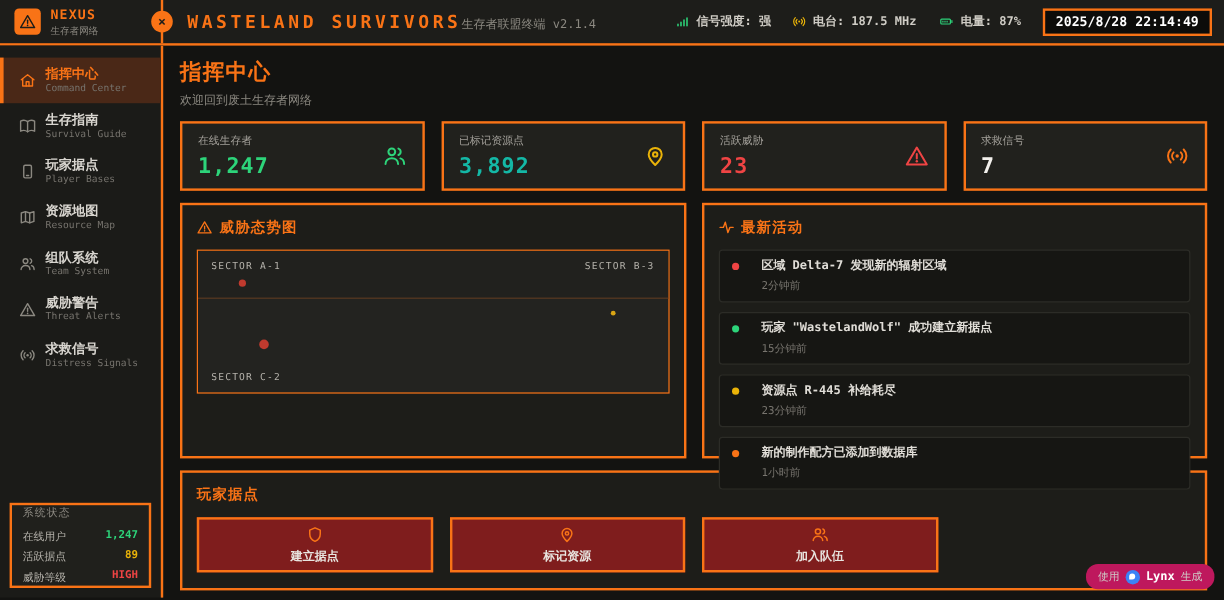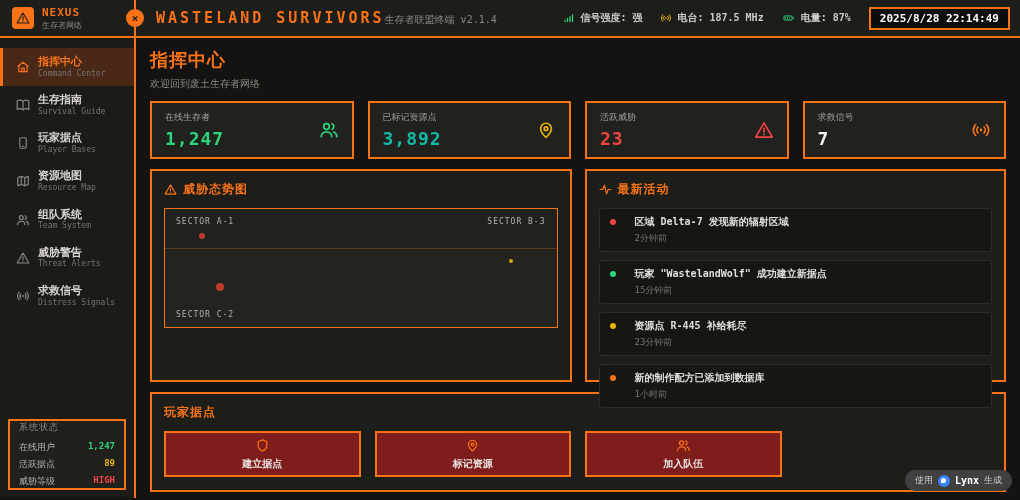--- a/index.html
+++ b/index.html
@@ -68,21 +68,21 @@
   .act-item { display:flex; align-items:flex-start; gap:19px; background:#161613; border:1px solid #2c2c27; border-radius:3px; padding:7px 10px 6px; margin-bottom:8px; min-height:36px; }
   .act-dot { width:6px; height:6px; border-radius:50%; margin-top:3px; flex:0 0 auto; }
   .act-text { font-size:10px; font-weight:bold; color:#e0ddd7; line-height:1.2; }
   .act-time { font-size:9px; color:#77746e; margin-top:4px; }
 
   .quick-panel { height:100px; }
   .qa-row { display:grid; grid-template-columns:repeat(4,1fr); gap:14px; }
   .qa-btn { border:2px solid #f97316; background:#7f1d1d; height:46px; display:flex; flex-direction:column; align-items:center; justify-content:center; gap:4px; color:#e8e5e0; font-size:10px; font-weight:bold; cursor:pointer; font-family:inherit; }
   .qa-btn .ic { color:#f97316; }
 
-  .lynx-badge { position:absolute; right:8px; bottom:9px; background:#404040; border-radius:10px; padding:4px 10px; display:flex; align-items:center; gap:5px; cursor:pointer; }
+  .lynx-badge { position:absolute; right:8px; bottom:9px; background:#be185d; border-radius:10px; padding:4px 10px; display:flex; align-items:center; gap:5px; cursor:pointer; }
   .lynx-pre, .lynx-suf { font-size:9px; color:#cfcdc8; }
   .lynx-logo { width:12px; height:12px; border-radius:50%; background:#3b82f6; display:inline-flex; align-items:center; justify-content:center; }
   .lynx-logo::after { content:""; width:5px; height:5px; background:#fff; border-radius:50% 50% 50% 0; }
   .lynx-brand { font-size:10px; font-weight:bold; color:#fff; }
 
   .ic { display:inline-block; }
   .ic svg { display:block; }
   .c-green { color:#2dd47a; } .c-yellow { color:#eab308; }
 </style>
 </head>

